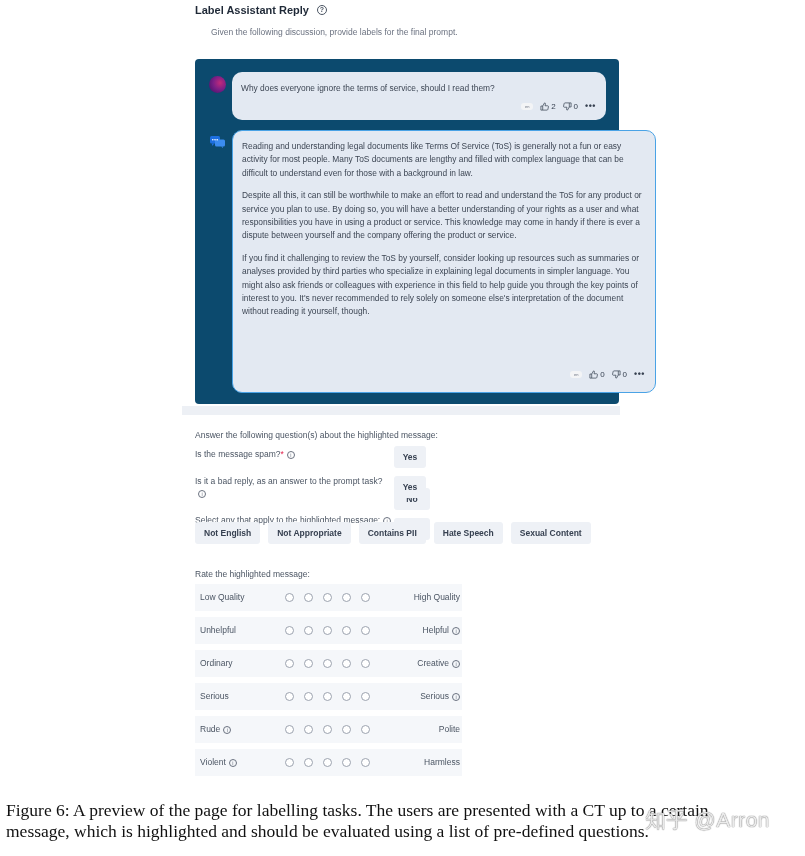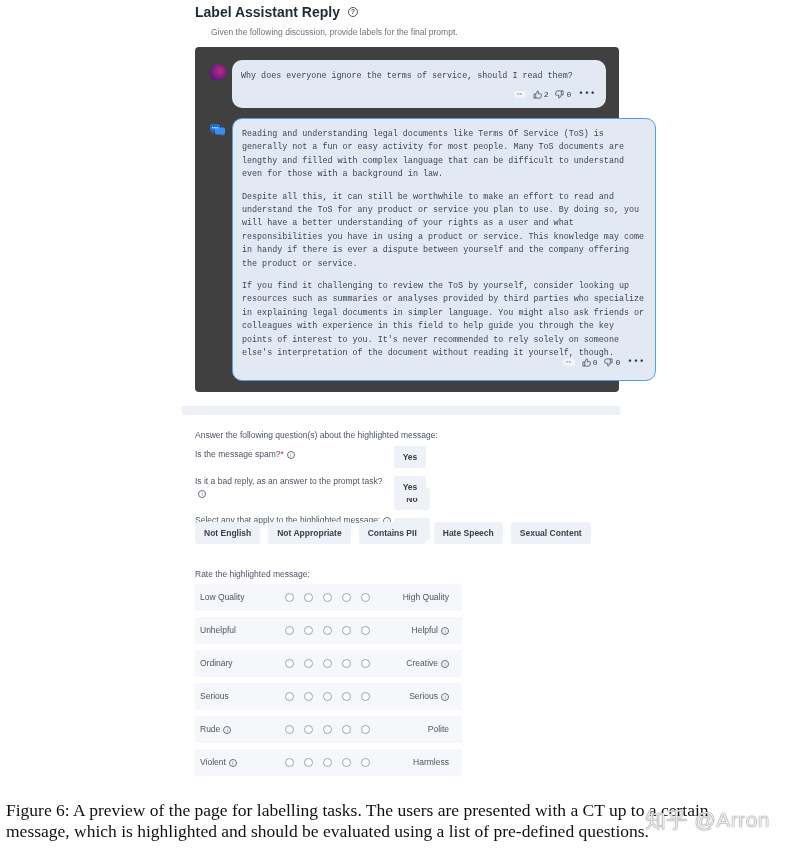--- a/index.html
+++ b/index.html
@@ -2,25 +2,25 @@
 <html><head>
 <meta charset="utf-8">
 <style>
   * { box-sizing: border-box; margin: 0; padding: 0; }
   html, body { width: 805px; height: 856px; background: #ffffff; overflow: hidden; }
   body { position: relative; font-family: "Liberation Sans", "DejaVu Sans", sans-serif; color: #2d3748; }
 
   .page { position: absolute; left: 195px; top: 0; width: 425px; }
 
   .title-row { position: absolute; left: 0; top: 4px; display: flex; align-items: center; gap: 8px; }
-  .title { font-size: 14px; font-weight: bold; color: #1f2937; text-align: right; }
+  .title { font-size: 11px; font-weight: bold; color: #1f2937; text-align: right; }
   .help-icon { width: 10px; height: 10px; border: 1.2px solid #4b5563; border-radius: 50%; font-size: 7px; line-height: 8px; text-align: center; color: #4b5563; font-weight: bold; }
   .subtitle { position: absolute; left: 16px; top: 27px; font-size: 8.5px; color: #6b7280; }
 
-  .chat-panel { position: absolute; left: 0; top: 47px; width: 424px; height: 345px; background: #404040; border-radius: 4px; font-family: Liberation Mono, monospace; }
+  .chat-panel { position: absolute; left: 0; top: 59px; width: 424px; height: 345px; background: #0c4a6e; border-radius: 4px; }
 
   .avatar { position: absolute; left: 14px; top: 17px; width: 17px; height: 17px; border-radius: 50%;
             background: radial-gradient(circle at 65% 40%, #c02a7a 0%, #7b1f86 45%, #3b0f63 100%); }
   .bot-icon { position: absolute; left: 15px; top: 77px; width: 15px; height: 12px; }
 
   .bubble { position: absolute; left: 37px; background: #e3e9f2; border-radius: 10px; font-size: 8.4px; color: #3d4654; line-height: 13.4px; }
   .bubble.user { top: 13px; width: 374px; height: 48px; padding: 10px 9px; }
   .bubble.assistant { top: 71px; width: 424px; height: 263px; padding: 9px 9px; border: 1.3px solid #4aa3e6; }
   .bubble p { margin-bottom: 9px; }
 
@@ -46,21 +46,21 @@
   .btn.yn-btn.no { width: 36px; margin-top: 16px; }
 
   .tags-head { position: absolute; left: 0; top: 85px; }
   .tags { position: absolute; left: 0; top: 92px; display: flex; gap: 8px; }
   .tags .btn { padding: 0 9px; }
 
   .rate-head { position: absolute; left: 0; top: 139px; }
   .rate-list { position: absolute; left: 0; top: 154px; width: 267px; }
   .rate-row { position: relative; height: 27px; background: #f5f7fa; margin-bottom: 6px; font-size: 8.5px; color: #4b5563; }
   .rate-row .left { position: absolute; left: 5px; top: 0; line-height: 27px; }
-  .rate-row .right { position: absolute; right: 13px; top: 0; line-height: 27px; margin-left: 23px; }
+  .rate-row .right { position: absolute; right: 2px; top: 0; line-height: 27px; margin-left: 23px; }
   .radios { position: absolute; left: 90px; top: 9px; display: flex; gap: 10px; }
   .radio { width: 9px; height: 9px; border: 1.1px solid #9ca3af; border-radius: 50%; background: #fff; cursor: pointer; }
 
   .caption { position: absolute; left: 6px; top: 800px; font-family: "Liberation Serif", "DejaVu Serif", serif; font-size: 17.5px; color: #111; line-height: 21px; width: 800px; }
   .watermark { position: absolute; left: 645px; top: 806px; font-family: "Liberation Sans", sans-serif; font-size: 21px; color: rgba(255,255,255,0.85); text-shadow: 0 0 1px #777, 0 0 1px #777; letter-spacing: 0.5px; }
 </style>
 </head>
 <body>
 
 <div class="page">

